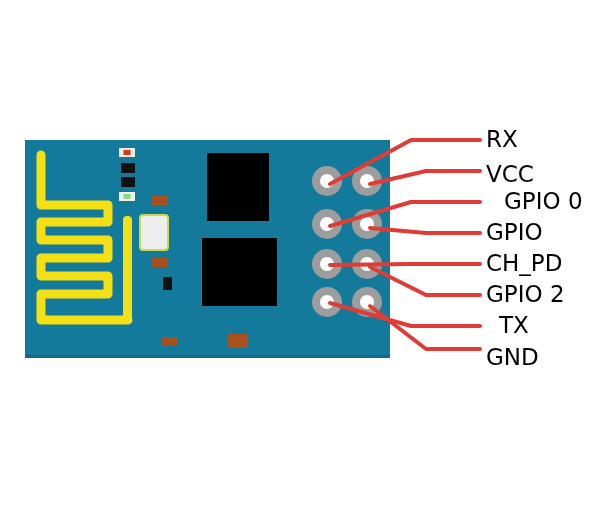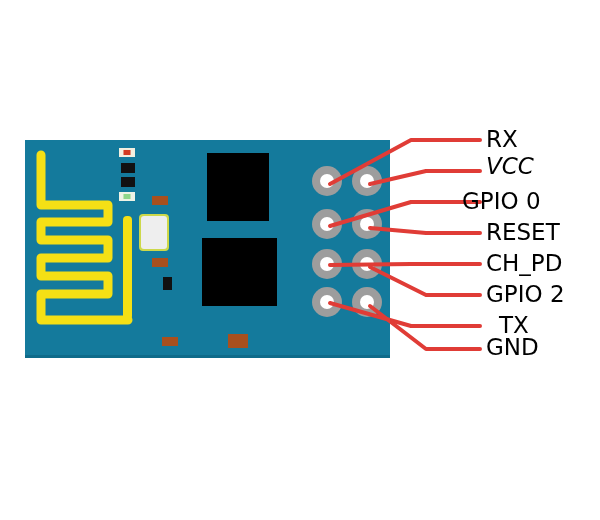--- a/index.html
+++ b/index.html
@@ -94,22 +94,22 @@
         <path d="M 370 228 L 426 233 L 480 233" fill="none" stroke="#e03c36" stroke-width="4" stroke-linecap="round" stroke-linejoin="round"></path>
         <path d="M 330 265 L 411 264 L 480 264" fill="none" stroke="#e03c36" stroke-width="4" stroke-linecap="round" stroke-linejoin="round"></path>
         <path d="M 370 267 L 426 295 L 480 295" fill="none" stroke="#e03c36" stroke-width="4" stroke-linecap="round" stroke-linejoin="round"></path>
         <path d="M 330 303 L 411 326 L 480 326" fill="none" stroke="#e03c36" stroke-width="4" stroke-linecap="round" stroke-linejoin="round"></path>
         <path d="M 370 306 L 426 349 L 480 349" fill="none" stroke="#e03c36" stroke-width="4" stroke-linecap="round" stroke-linejoin="round"></path>
       </g>
   </svg>
 
   <div id="labels-layer">
       <div class="pin-label" style="left: 486px; top: 128px;">RX</div>
-      <div class="pin-label" style="left: 486px; top: 155px; font-style: italic;">VCC</div>
-      <div class="pin-label" style="left: 462px; top: 190px;">GPIO 0</div>
-      <div class="pin-label" style="left: 486px; top: 221px;">RESET</div>
+      <div class="pin-label" style="left: 486px; top: 163px;">VCC</div>
+      <div class="pin-label" style="left: 504px; top: 190px;">GPIO 0</div>
+      <div class="pin-label" style="left: 486px; top: 221px;">GPIO</div>
       <div class="pin-label" style="left: 486px; top: 252px;">CH_PD</div>
       <div class="pin-label" style="left: 486px; top: 283px; text-align: center;">GPIO 2</div>
       <div class="pin-label" style="left: 499px; top: 314px;">TX</div>
-      <div class="pin-label" style="left: 486px; top: 336px; text-align: right;">GND</div>
+      <div class="pin-label" style="left: 486px; top: 346px; text-align: right;">GND</div>
     </div>
 
 </div>
 
 </body></html>

